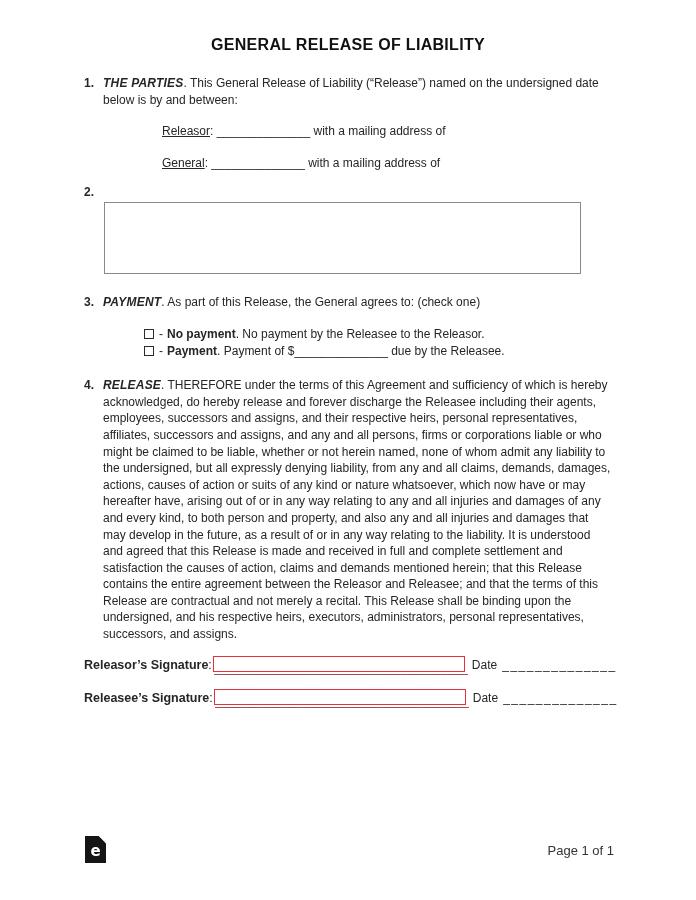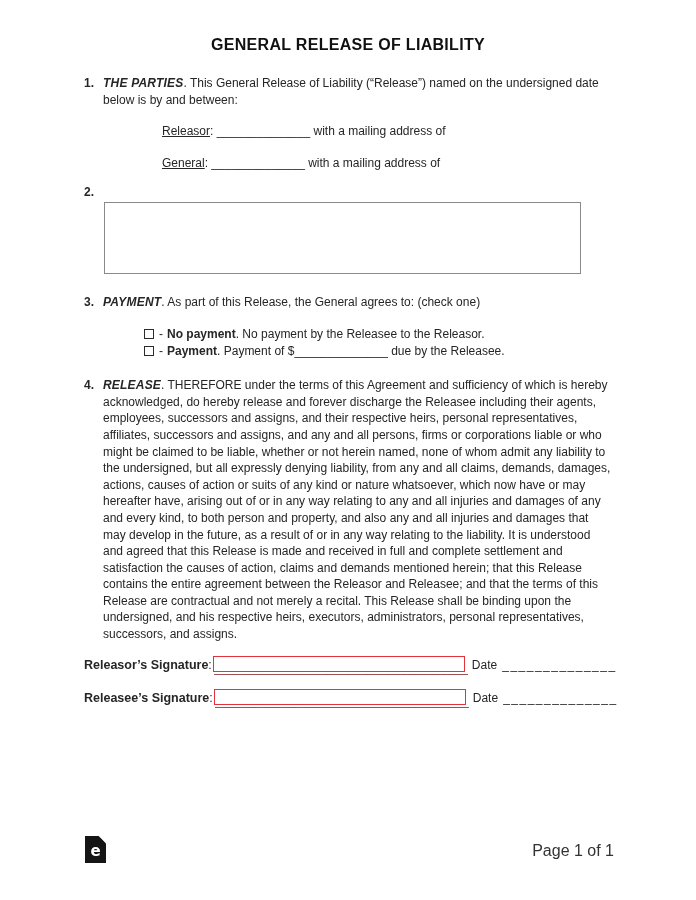--- a/index.html
+++ b/index.html
@@ -60,21 +60,21 @@
     display:flex; align-items:center; justify-content:center;
   }
   .logo-fold {
     position:absolute; top:1.5px; right:.5px; width:5.5px; height:6.5px;
     background:#151515; clip-path:polygon(0 0, 0 100%, 100% 100%);
   }
   .logo-e {
     color:#fff; font-weight:700; font-size:15px; line-height:1; margin-top:3px;
     font-family:"DejaVu Sans", sans-serif;
   }
-  .page-num { font-size:16px; color:#333; margin-top:7px; }
+  .page-num { font-size:13px; color:#333; margin-top:7px; }
 </style>
 </head>
 <body>
 
 <div class="page">
 
   <h1 class="title">GENERAL RELEASE OF LIABILITY</h1>
 
   <div class="section">
     <div class="num">1.</div>

